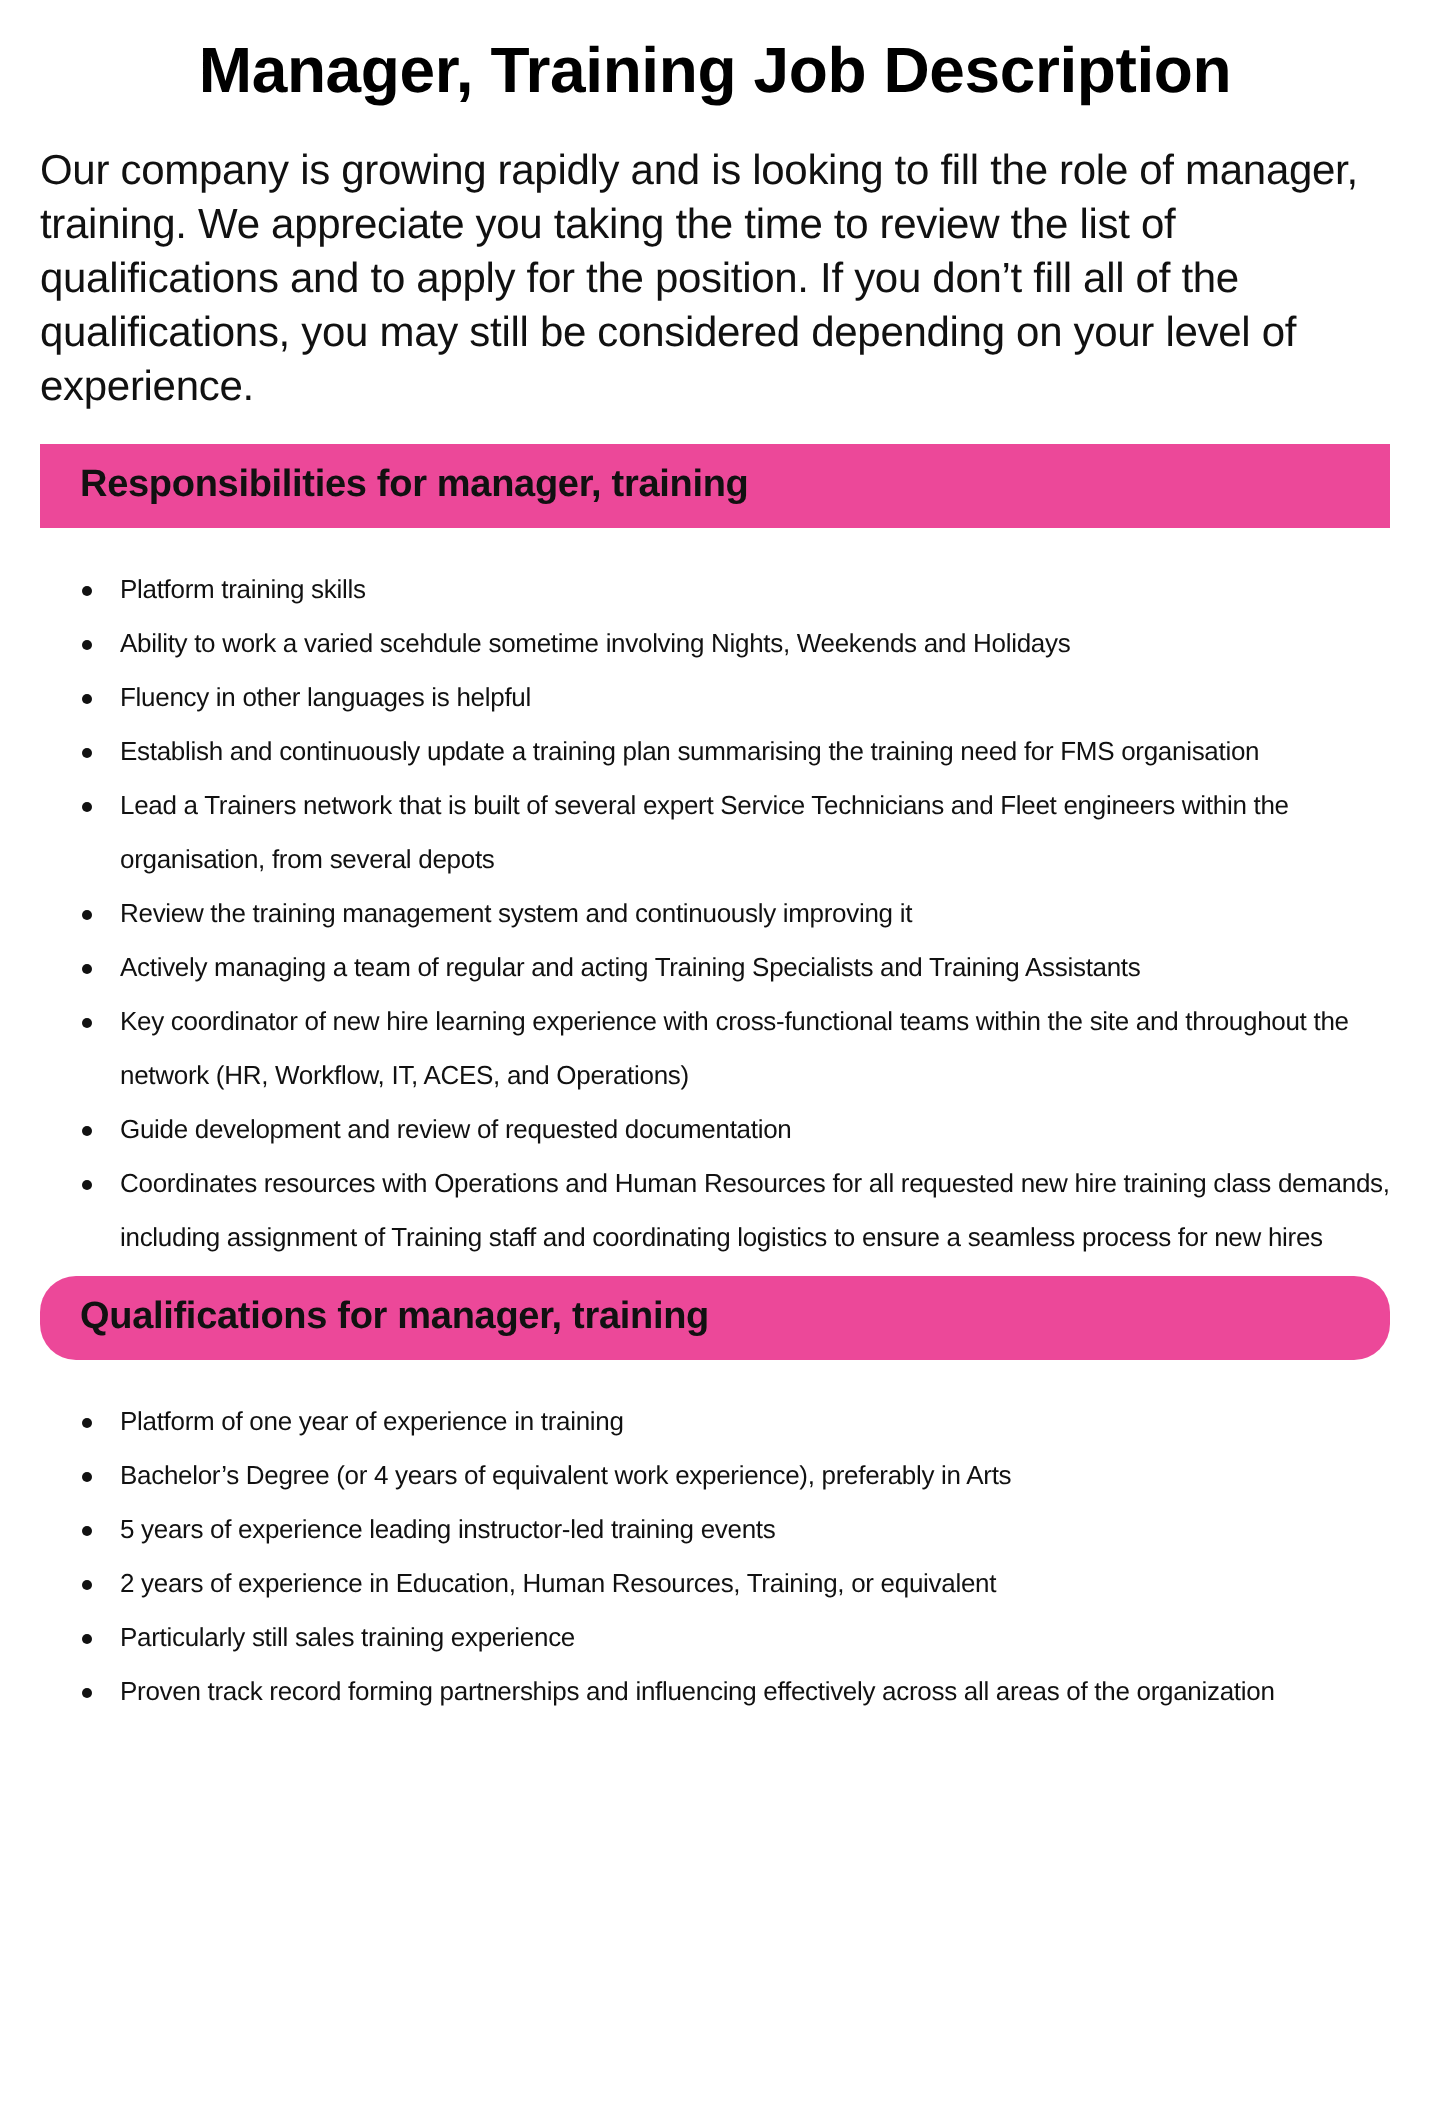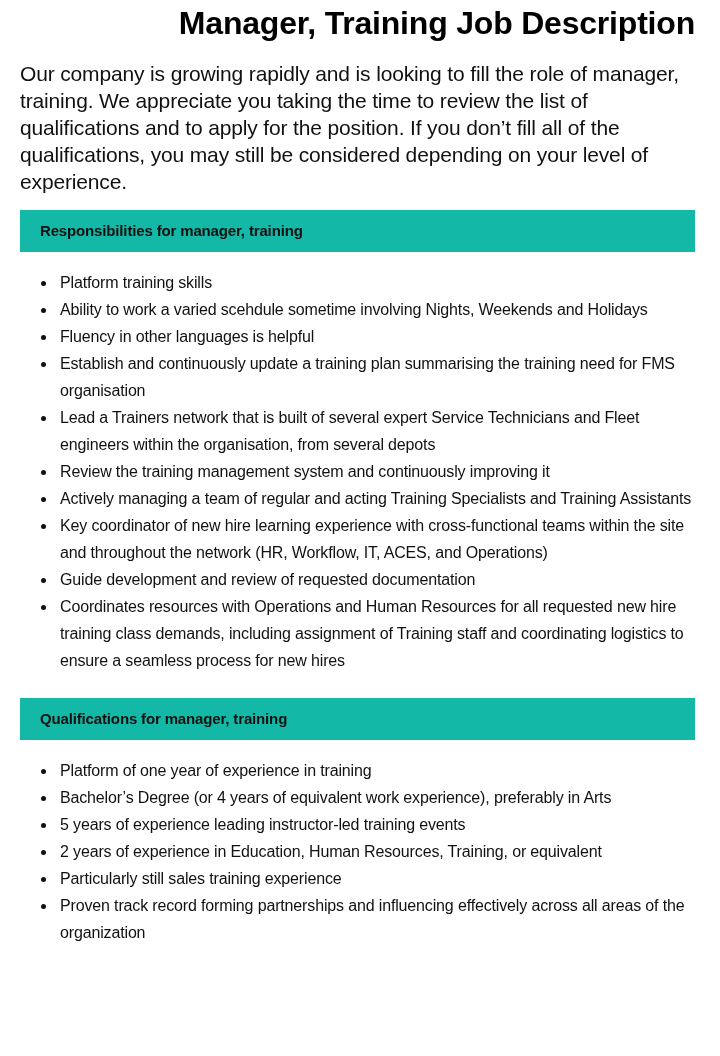--- a/index.html
+++ b/index.html
@@ -12,69 +12,70 @@
       height: 1056px;
       overflow: hidden;
       font-family: "Liberation Sans", "DejaVu Sans", sans-serif;
       color: #111111;
       position: relative;
     }
     .page {
       padding: 0 25px 0 20px;
     }
     h1.title {
-      margin: 0;
+      margin: 12px;
       padding-top: 2px;
       height: 42px;
       line-height: 42px;
-      text-align: right;
+      text-align: center;
       font-size: 32px;
       font-weight: bold;
       letter-spacing: -0.2px;
       color: #000000;
     }
     p.intro {
       margin: 16px 0 0 0;
       font-size: 21px;
       line-height: 27px;
       letter-spacing: -0.15px;
     }
     .section-header {
       margin-top: 15px;
-      background: #14b8a6;
+      background: #ec4899;
       height: 42px;
       line-height: 42px;
       padding-left: 20px;
-      font-size: 15px;
+      font-size: 19px;
       font-weight: bold;
       letter-spacing: -0.15px;
       color: #111111;
     }
     ul.items {
       list-style: none;
       margin: 17px 0 0 0;
       padding: 0 0 0 40px;
     }
     ul.items li {
       position: relative;
-      font-size: 16px;
+      font-size: 13px;
       line-height: 27px;
       letter-spacing: -0.15px;
     }
     ul.items li .bullet {
       position: absolute;
       left: -19px;
       top: 12px;
       width: 5px;
       height: 5px;
       border-radius: 50%;
       background: #111111;
     }
     .section-2 .section-header {
-      margin-top: 24px;
+      margin-top: 6px;
+      border-radius: 18px;
     }
   </style>
 </head>
 <body>
 
 <div class="page">
   <h1 class="title">Manager, Training Job Description</h1>
   <p class="intro">Our company is growing rapidly and is looking to fill the role of manager, training. We appreciate you taking the time to review the list of qualifications and to apply for the position. If you don’t fill all of the qualifications, you may still be considered depending on your level of experience.</p>
 
   <section class="section-1">

